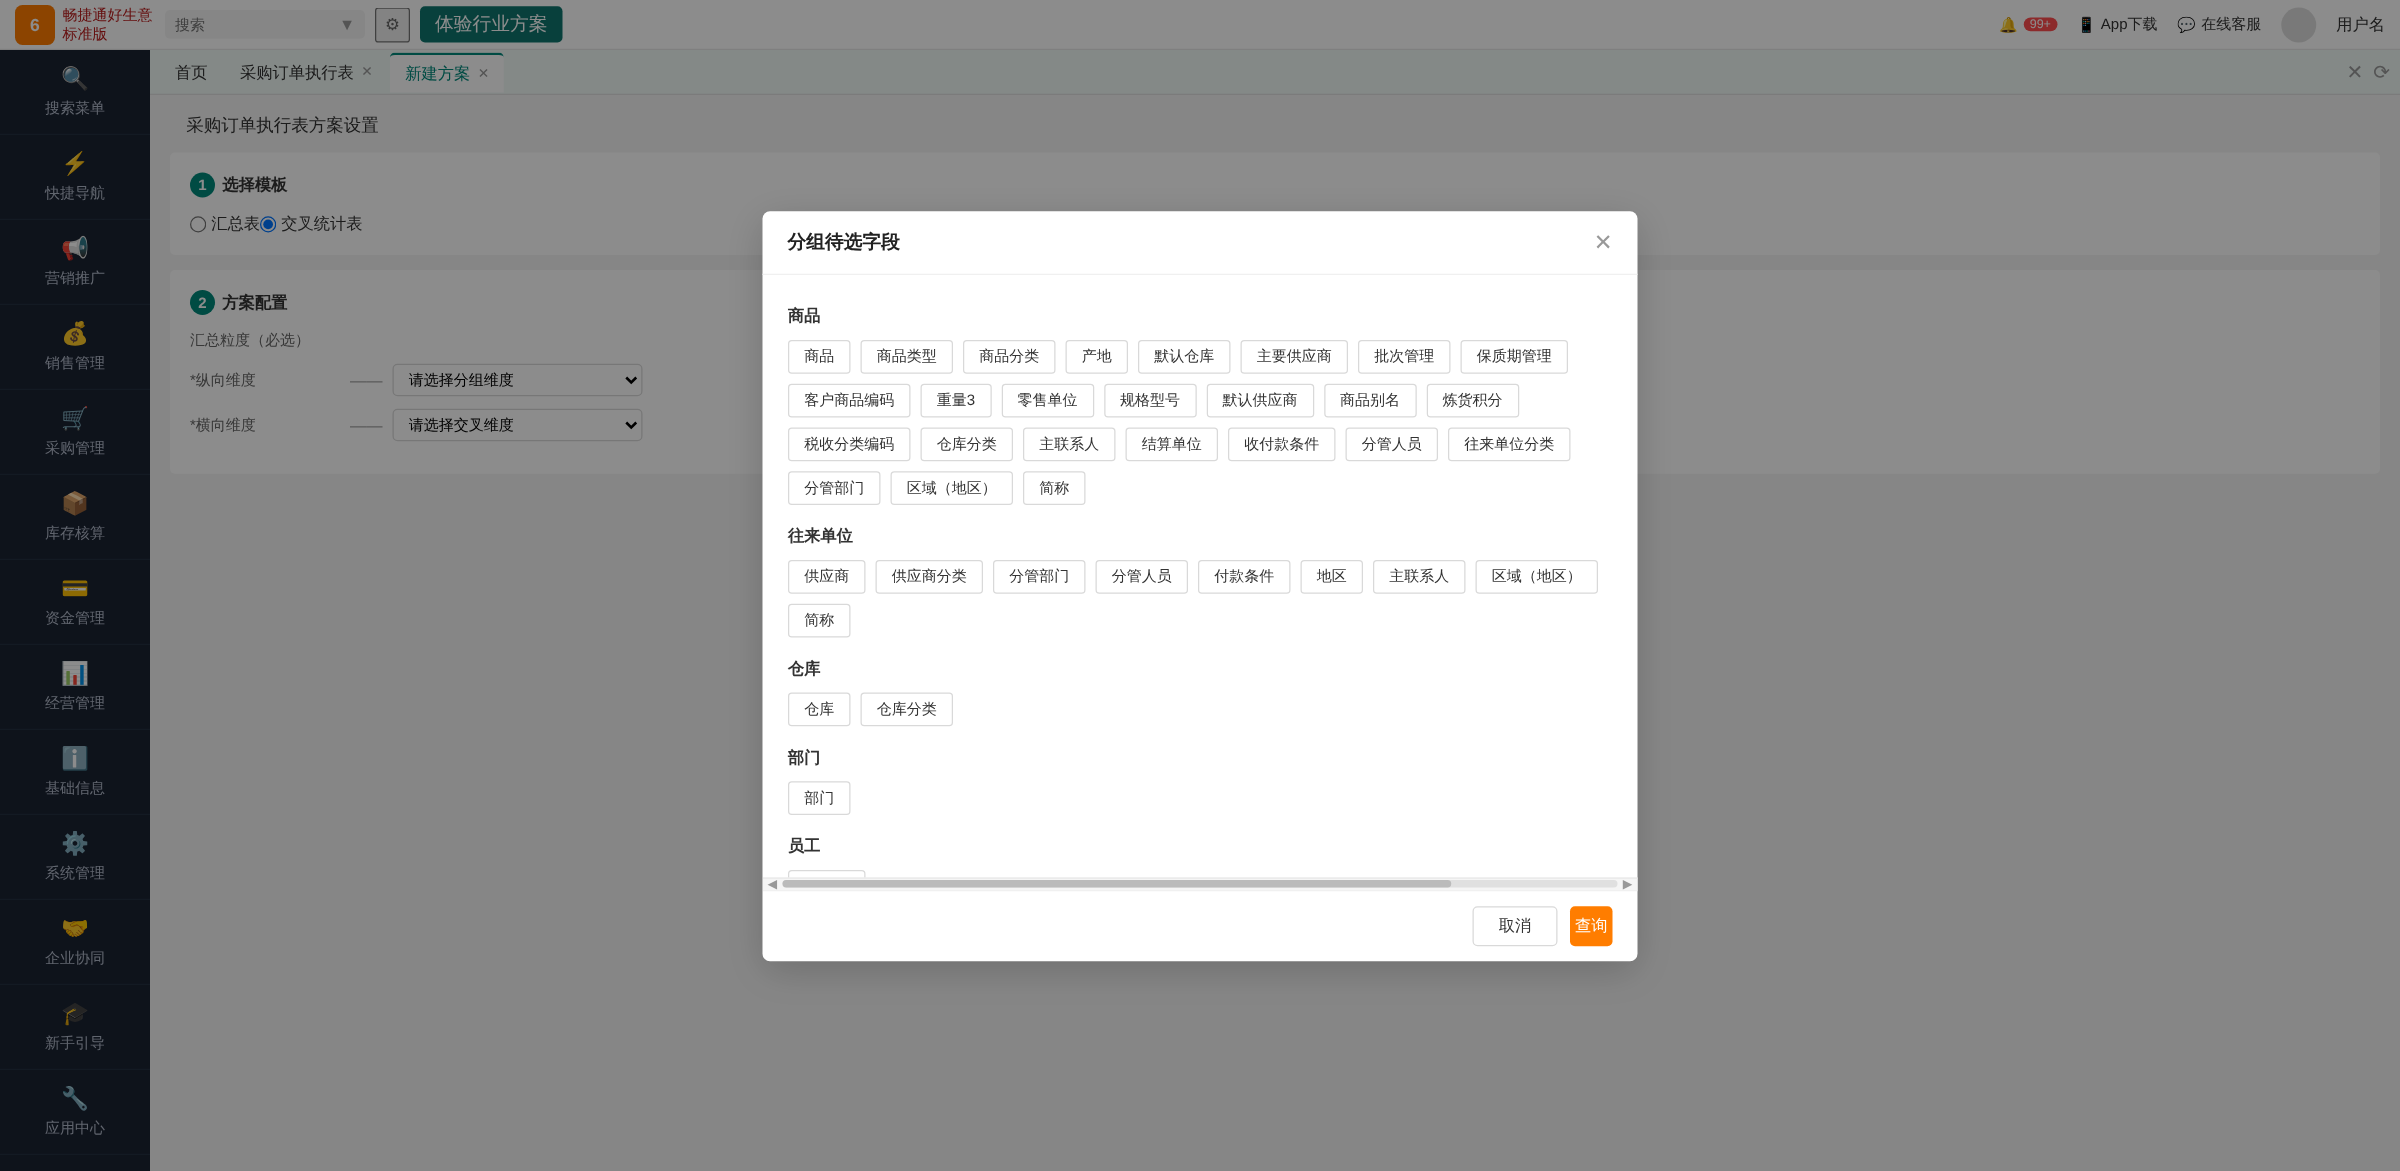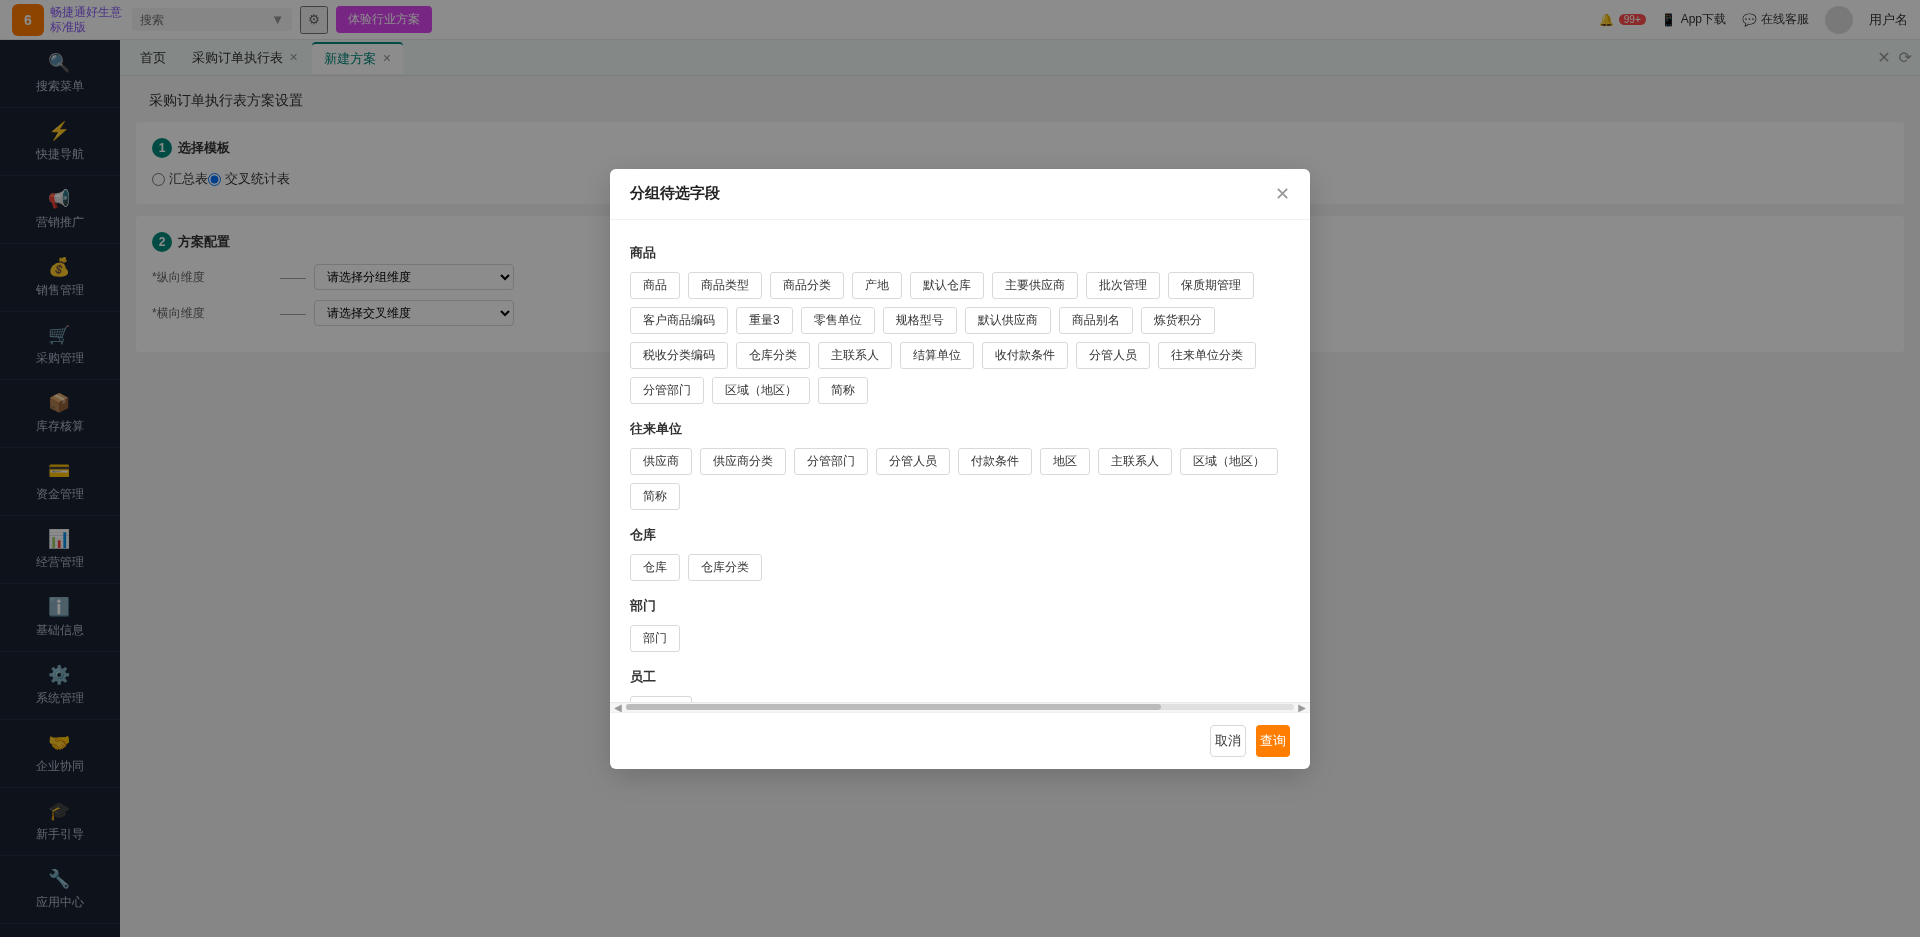--- a/index.html
+++ b/index.html
@@ -23,46 +23,46 @@
       width: 120px;
     }
     .logo-icon {
       width: 32px; height: 32px;
       background: #ff7d00;
       border-radius: 6px;
       display: flex; align-items: center; justify-content: center;
       color: white; font-weight: bold; font-size: 14px;
       margin-right: 6px;
     }
-    .logo-text { color: #8b5cf6; font-size: 12px; line-height: 1.2; }
+    .logo-text { color: #b91c1c; font-size: 12px; line-height: 1.2; }
     .top-search {
       display: flex; align-items: center;
       background: #f5f5f5;
       border-radius: 4px;
       padding: 4px 8px;
       width: 160px;
       margin-right: 8px;
     }
     .top-search input {
       border: none; background: transparent; font-size: 12px; outline: none; width: 100%;
     }
     .dropdown-arrow { color: #999; margin-left: 4px; }
     .gear-btn {
       width: 28px; height: 28px;
       display: flex; align-items: center; justify-content: center;
       color: #666; cursor: pointer; margin-right: 8px;
     }
     .experience-btn {
-      background: #d946ef;
+      background: #0f766e;
       color: white;
       border: none;
       border-radius: 4px;
       padding: 5px 12px;
       cursor: pointer;
-      font-size: 12px;
+      font-size: 15px;
     }
     .top-right {
       margin-left: auto;
       display: flex;
       align-items: center;
       gap: 16px;
     }
     .top-right-item {
       display: flex; align-items: center; gap: 4px;
       font-size: 12px; color: #333; cursor: pointer;
@@ -277,21 +277,21 @@
       height: 100%;
       background: #bbb;
       border-radius: 3px;
     }
 
     
     .btn-cancel {
       background: #fff;
       border: 1px solid #d9d9d9;
       border-radius: 4px;
-      padding: 6px 4px;
+      padding: 6px 20px;
       cursor: pointer;
       font-size: 13px;
       color: #333;
     }
     .btn-confirm {
       background: #ff7d00;
       border: none;
       border-radius: 4px;
       padding: 6px 4px;
       cursor: pointer;
@@ -469,20 +469,23 @@
       <label class="radio-item">
         <input type="radio" name="template" checked="" style="">
         <span>交叉统计表</span>
       </label>
     </div>
   </div>
   <div class="section-card">
     <div class="step-label">
       <span class="step-num">2</span>
       <span>方案配置</span>
+    </div>
+    <div class="form-row">
+      <span class="form-label">汇总粒度（必选）</span>
     </div>
     <div class="form-row">
       <span class="form-label">*纵向维度</span>
       <span style="margin: 0 8px; color: #999;">——</span>
       <select class="form-select">
         <option value="请选择分组维度">请选择分组维度</option>
       </select>
     </div>
     <div class="form-row">
       <span class="form-label">*横向维度</span>

